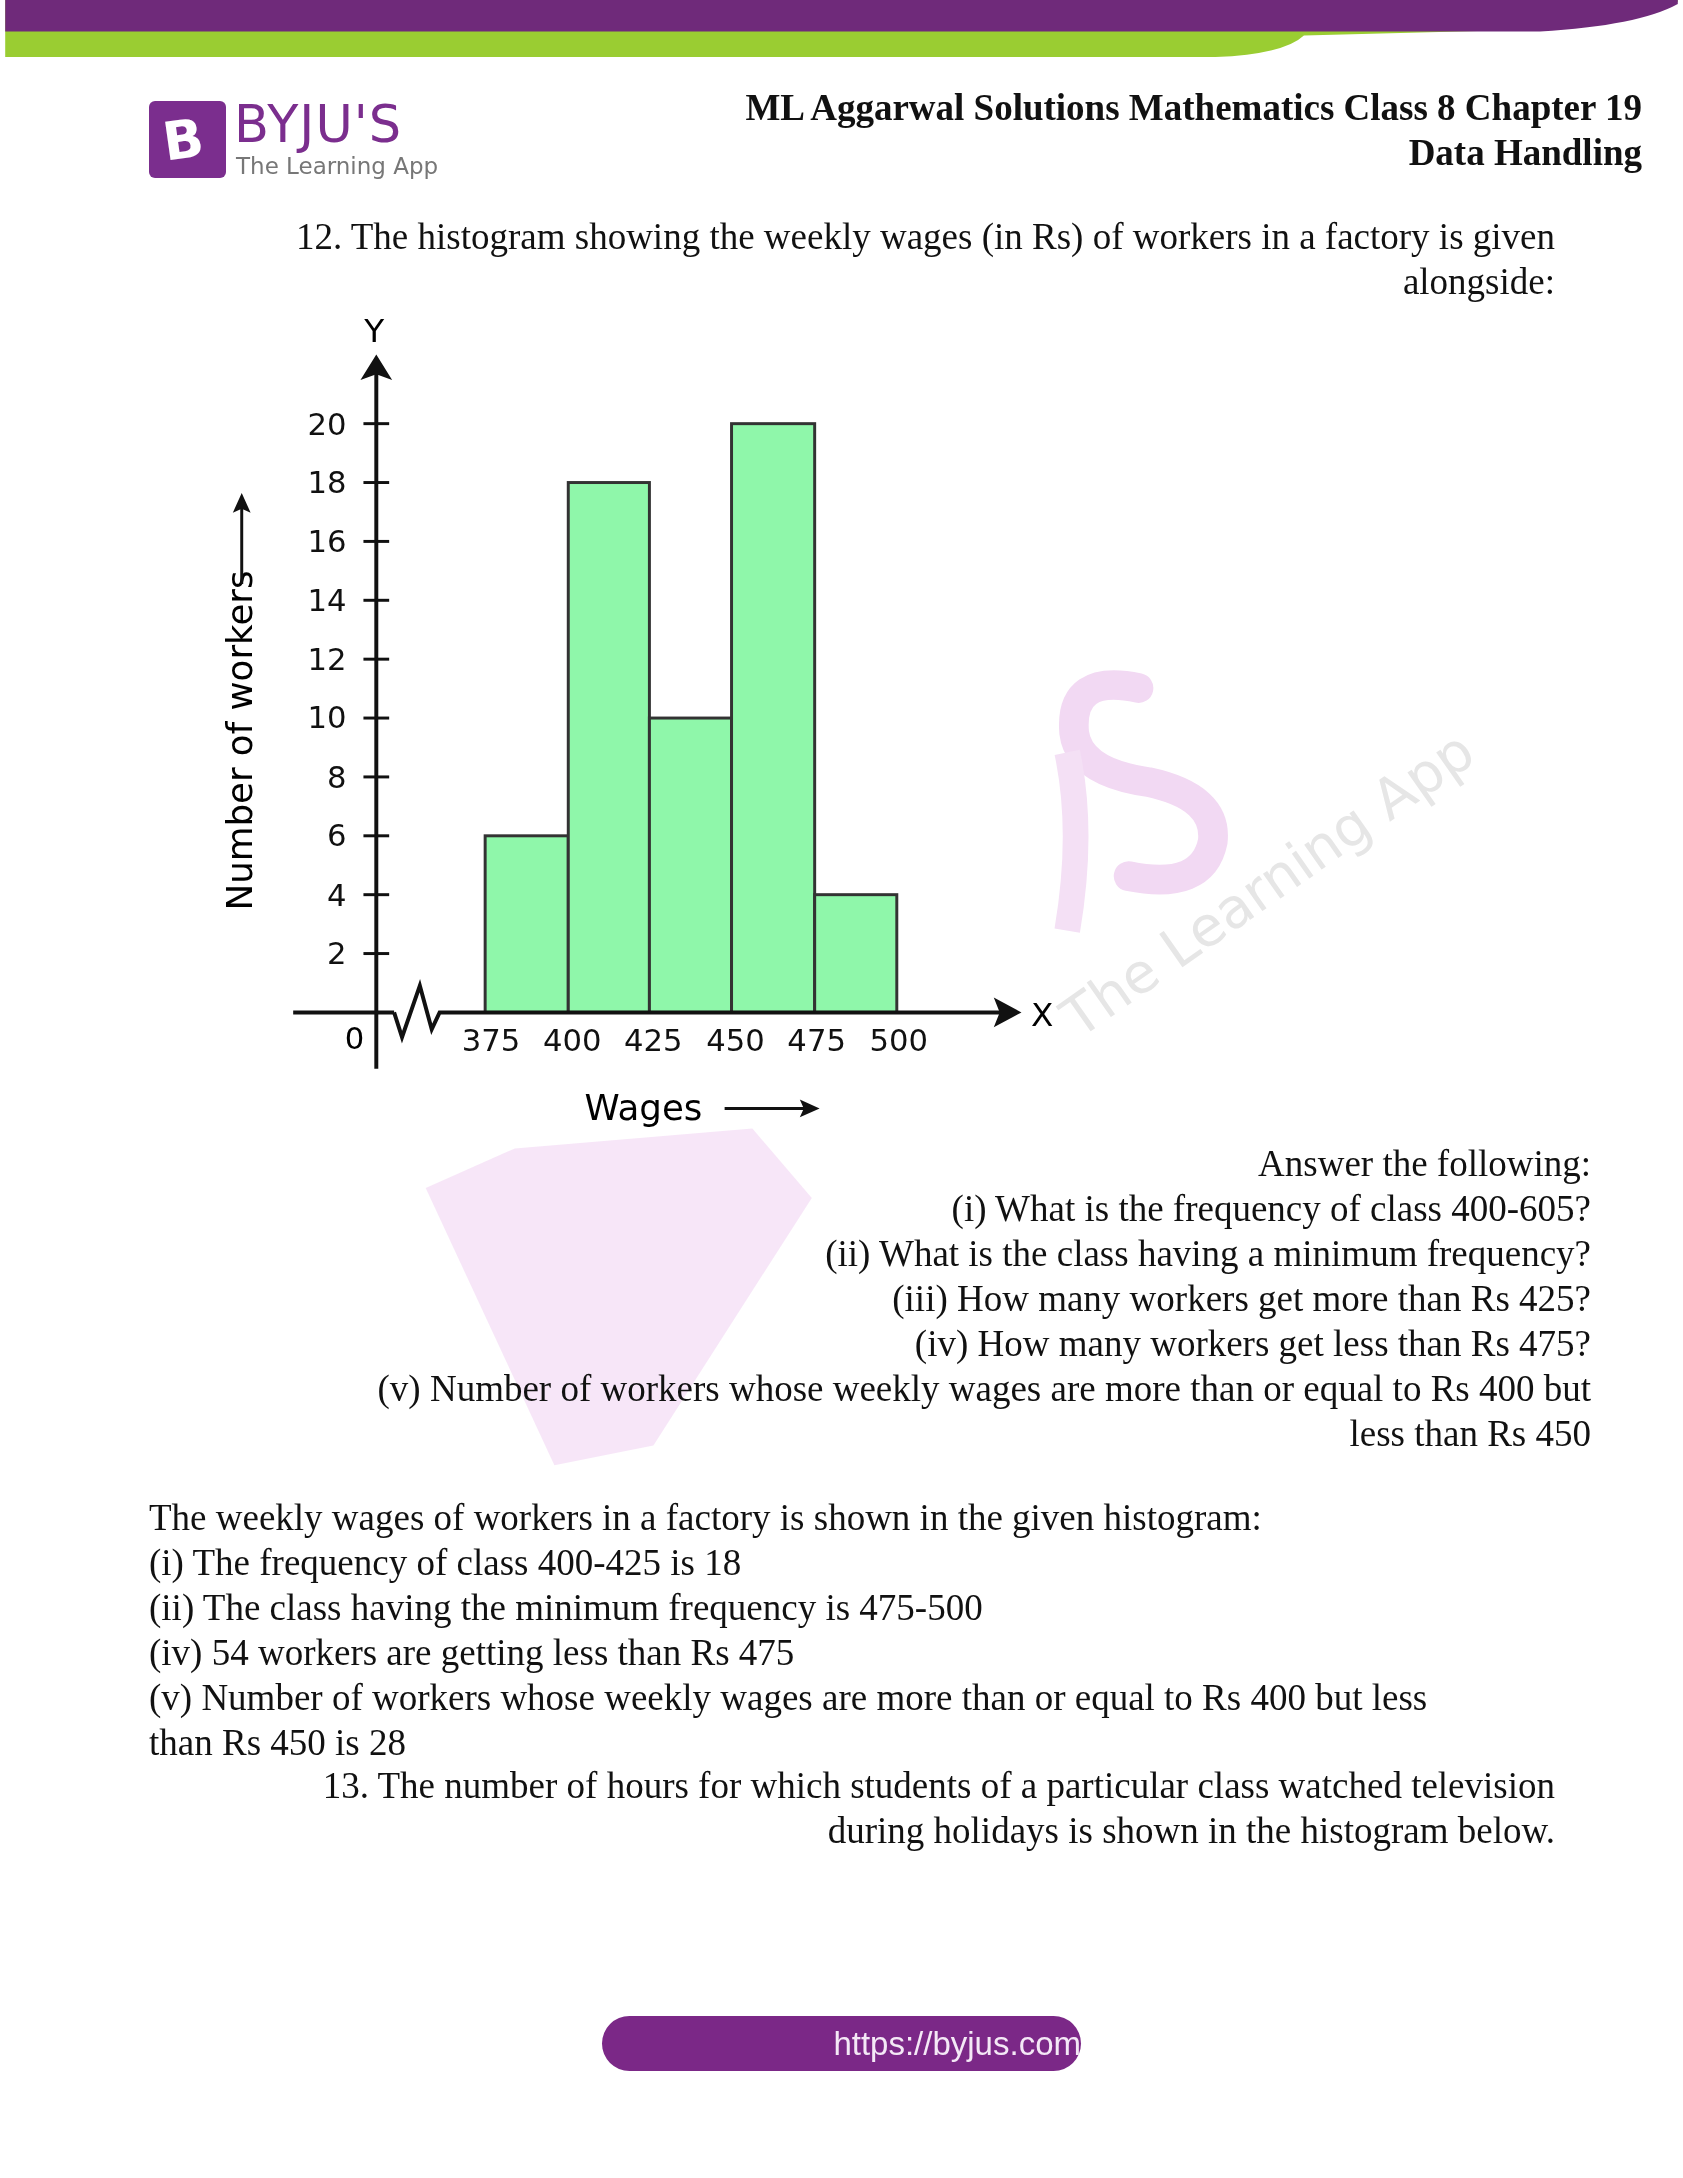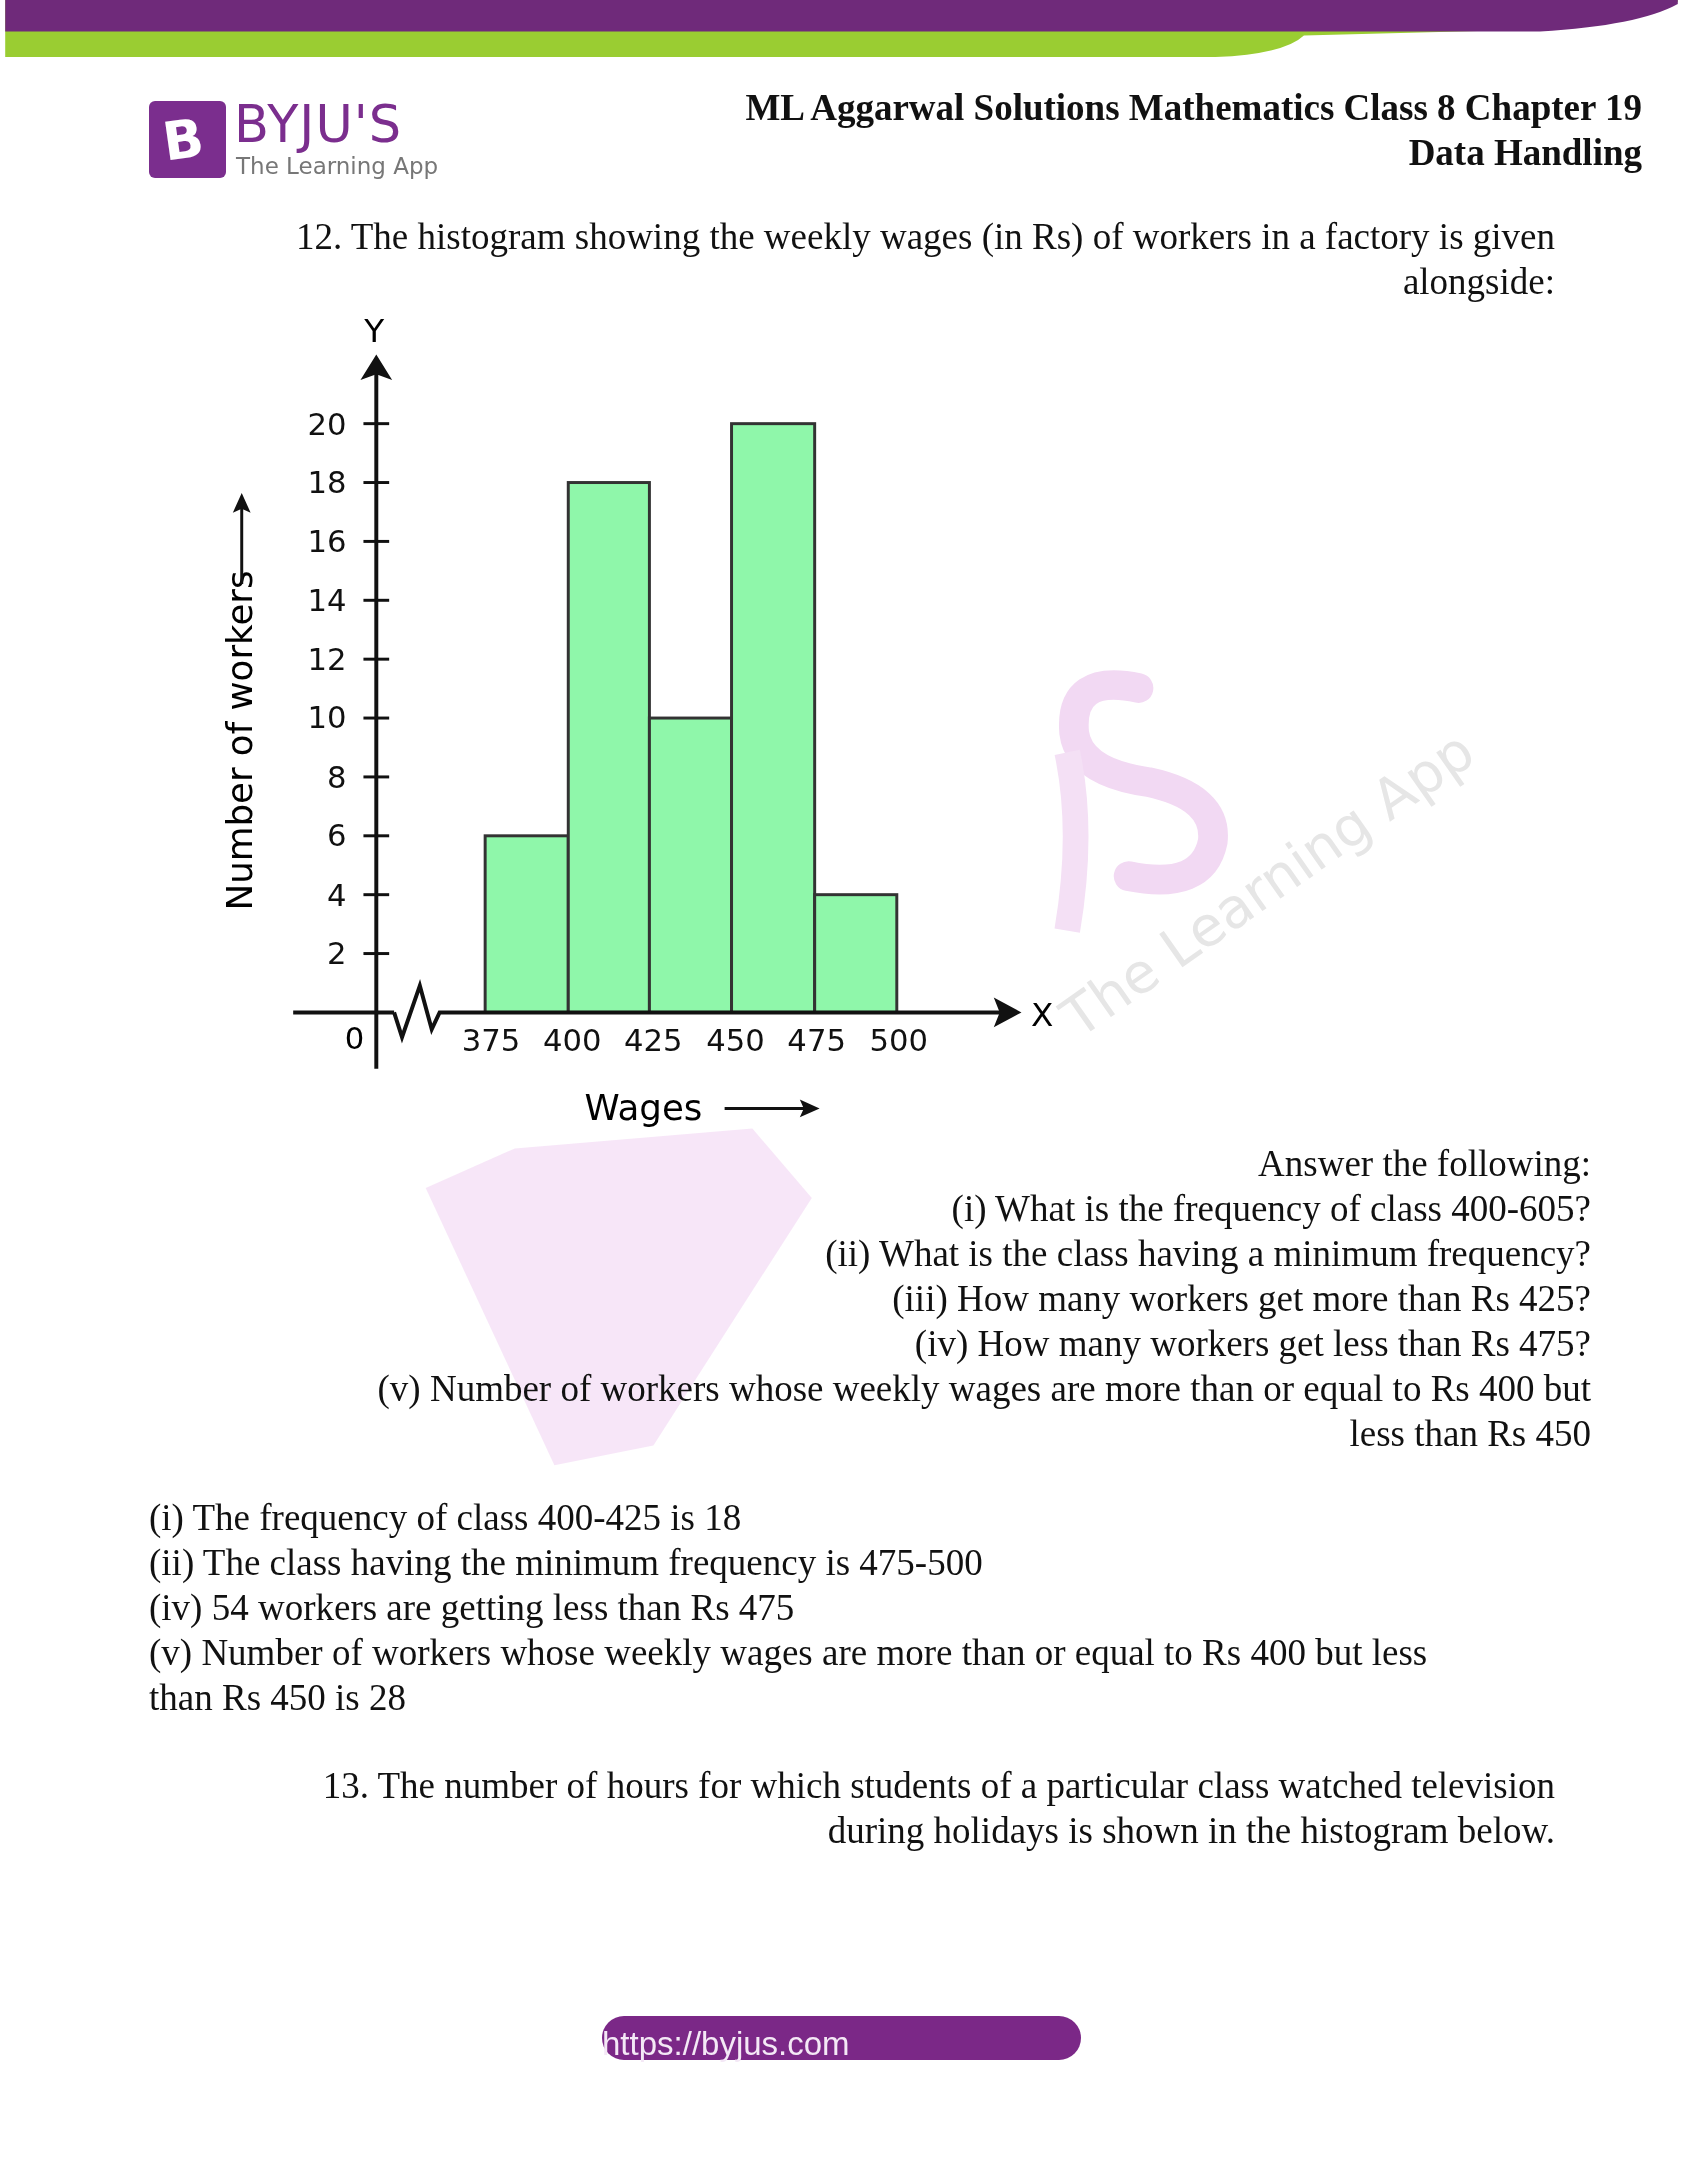--- a/index.html
+++ b/index.html
@@ -7,21 +7,21 @@
   .abs { position:absolute; }
   .topbar { left:0; top:0; width:1683px; height:61px; }
   .logo { left:149px; top:97px; width:297px; height:85px; }
   .logo-box { position:absolute; left:0; top:4px; width:77px; height:77px; background:#7b2e8e; border-radius:6px; }
   .logo-b { position:absolute; left:14px; top:8px; color:#fff; font-family:"DejaVu Sans", sans-serif; font-weight:bold; font-size:53px; line-height:61px; transform:rotate(-8deg); }
   .logo-name { position:absolute; left:85px; top:-2px; color:#7b2e8e; font-family:"DejaVu Sans", sans-serif; font-weight:normal; font-size:51px; letter-spacing:1px; line-height:59px; }
   .logo-tag { position:absolute; left:87px; top:55px; color:#777; font-family:"DejaVu Sans", sans-serif; font-size:23px; line-height:28px; }
   .header-title { right:41px; top:85px; text-align:right; font-weight:bold; font-size:37px; line-height:45px; }
   .q { left:149px; font-weight:normal; font-size:37px; line-height:45px; width:1406px;text-align:right; }
   .t { left:149px; font-size:37px; line-height:45px; width:1406px; }
-  .footer-pill { left:602px; top:2016px; width:479px; height:44px; background:#7b2887; border-radius:28px; color:#f4e8f6; font-family:"Liberation Sans", sans-serif; font-size:33px; line-height:55px; text-align:left; }
+  .footer-pill { left:602px; top:2016px; width:479px; height:55px; background:#7b2887; border-radius:28px; color:#f4e8f6; font-family:"Liberation Sans", sans-serif; font-size:33px; line-height:55px; text-align:right; }
   .wm { pointer-events:none; }
   svg text { font-family:"DejaVu Sans", sans-serif; }
 </style>
 </head>
 <body>
 
 <svg class="abs topbar" viewBox="0 0 1700 62" width="1683" height="61">
   <path d="M0 0 H1700 V2 Q1640 20 1560 30 L1320 36 Q1300 55 1230 58 H0 Z" fill="#9acd32"></path>
   <path d="M0 0 H1700 V4 Q1660 26 1560 32 H0 Z" fill="#6f2a7a"></path>
 </svg>
@@ -123,20 +123,21 @@
   <div>Answer the following:</div>
   <div>(i) What is the frequency of class 400-605?</div>
   <div>(ii) What is the class having a minimum frequency?</div>
   <div>(iii) How many workers get more than Rs 425?</div>
   <div>(iv) How many workers get less than Rs 475?</div>
   <div>(v) Number of workers whose weekly wages are more than or equal to Rs 400 but</div>
   <div>less than Rs 450</div>
 </div>
 
 <div class="abs t" style="top:1495px;">
+  <div>The weekly wages of workers in a factory is shown in the given histogram:</div>
   <div>(i) The frequency of class 400-425 is 18</div>
   <div>(ii) The class having the minimum frequency is 475-500</div>
   <div>(iv) 54 workers are getting less than Rs 475</div>
   <div>(v) Number of workers whose weekly wages are more than or equal to Rs 400 but less</div>
   <div>than Rs 450 is 28</div>
 </div>
 
 <div class="abs q" style="top:1763px;">
   <div>13. The number of hours for which students of a particular class watched television</div>
   <div>during holidays is shown in the histogram below.</div>

